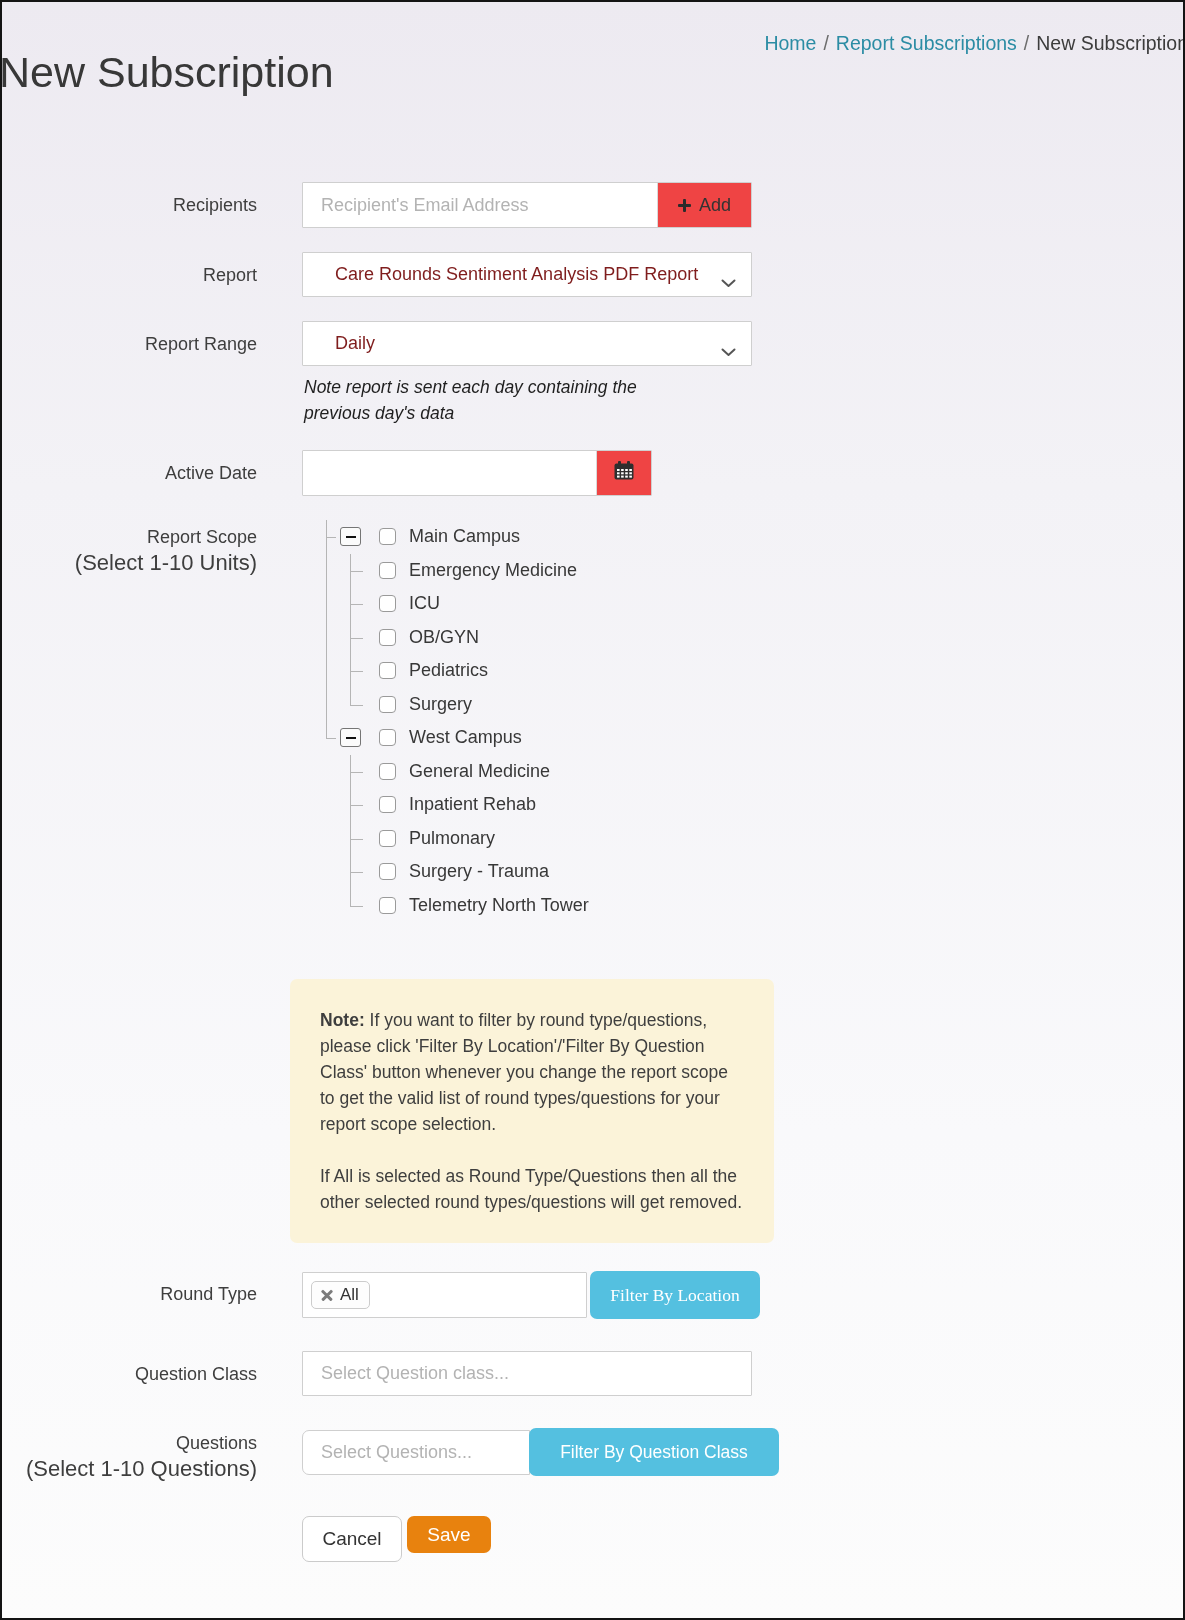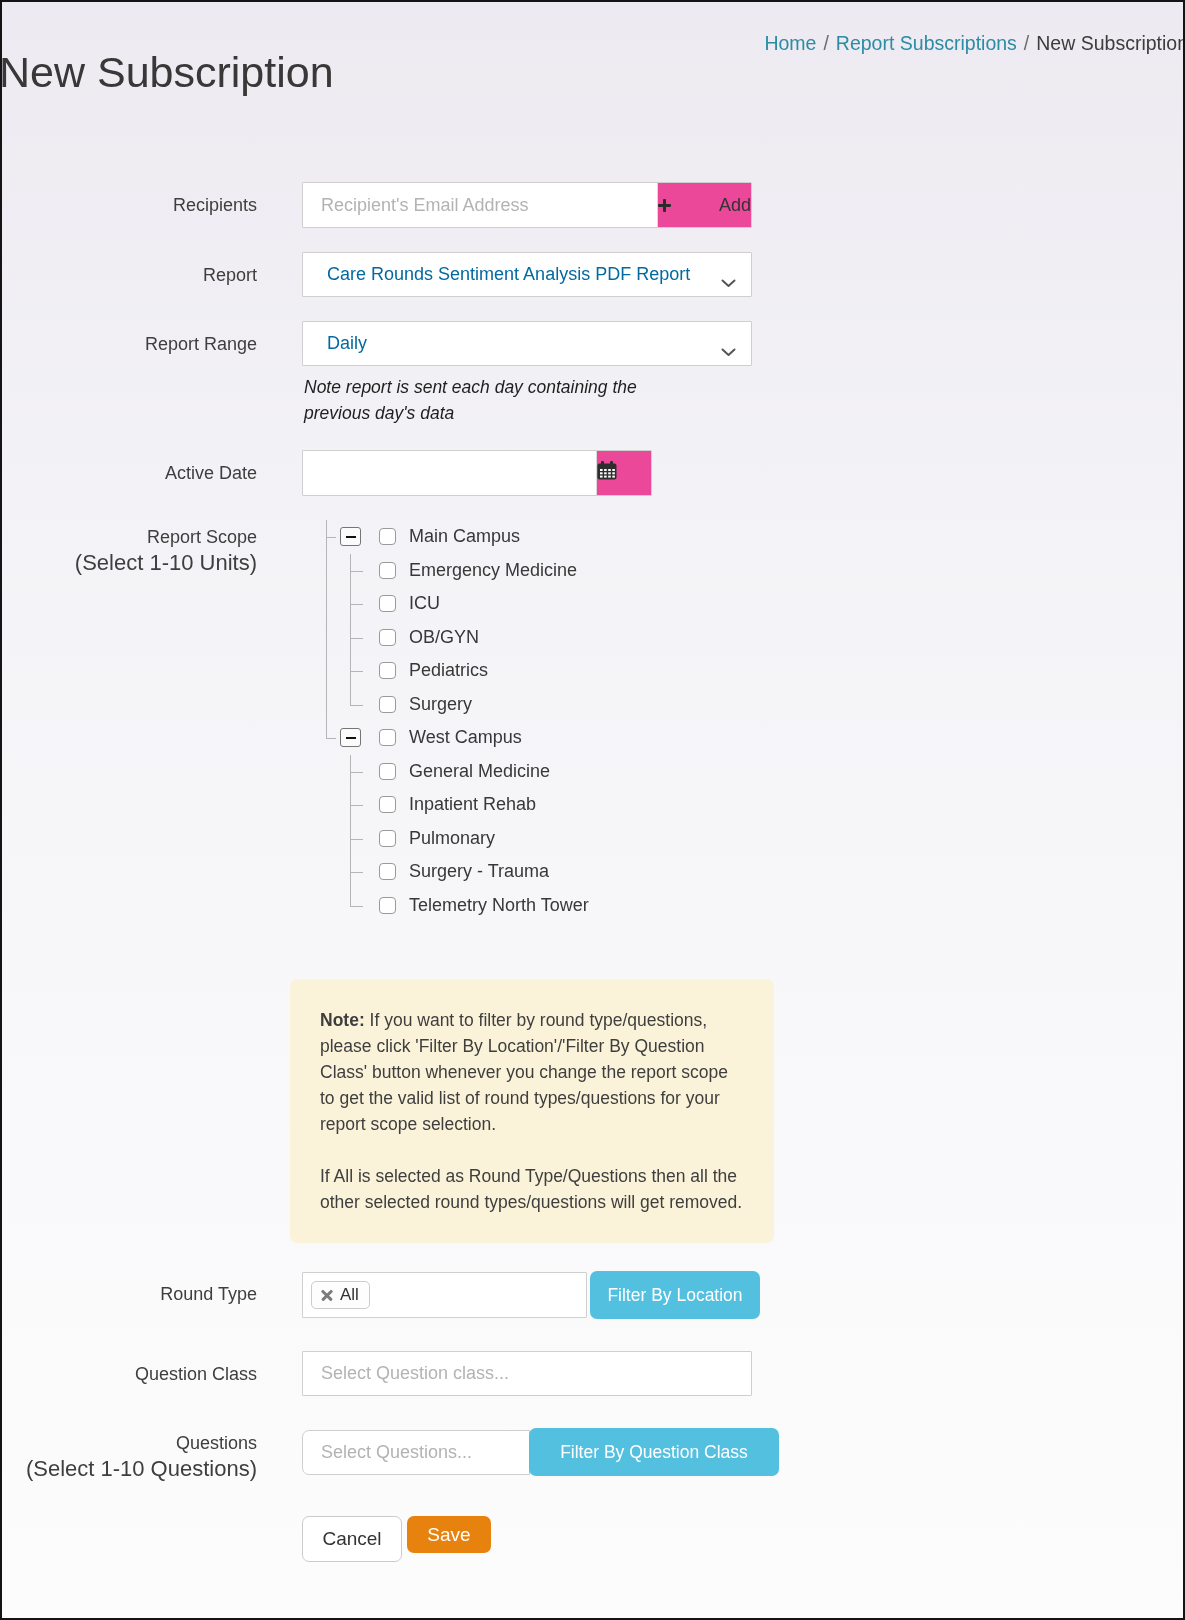--- a/index.html
+++ b/index.html
@@ -44,36 +44,36 @@
     background:#ffffff; border: 1px solid #cfcfcf; border-radius: 1px;
   }
   .txt {
     height: 45px; width: 450px; padding: 0 18px;
     font-size: 18px; color:#454545; outline: none;
     font-family: "Liberation Sans", "DejaVu Sans", sans-serif;
   }
   .txt::placeholder { color:#b3b3b3; opacity: 1; }
   .sel {
     height: 45px; width: 450px; display: flex; align-items: center;
-    padding: 0 40px 0 24px; font-size: 18px; color:#0369a1; cursor: pointer;
+    padding: 0 40px 0 32px; font-size: 18px; color:#7f1d1d; cursor: pointer;
     position: relative;
   }
   .sel .chev { position: absolute; right: 15px; top: 19px; }
 
   
   .igroup { display: flex; height: 46px; overflow: hidden; }
   .igroup input {
     border: none; outline: none; flex: 1; padding: 0 18px;
     font-size: 18px; color:#454545; background: transparent;
     font-family: "Liberation Sans", "DejaVu Sans", sans-serif;
   }
   .igroup input::placeholder { color:#b3b3b3; opacity: 1; }
   .igroup .gbtn {
-    display: flex; align-items: center; justify-content: space-between; gap: 8px;
-    border: none; border-left: 1px solid #d9d9d9; background:#ec4899;
+    display: flex; align-items: center; justify-content: center; gap: 8px;
+    border: none; border-left: 1px solid #d9d9d9; background:#ef4444;
     font-size: 18px; color:#333; cursor: pointer;
     font-family: "Liberation Sans", "DejaVu Sans", sans-serif;
   }
   .g-recipients { width: 450px; }
   .g-recipients .gbtn { width: 94px; }
   .g-date { width: 350px; }
   .g-date .gbtn { width: 55px; }
 
   
   .plus-ic { position: relative; width: 13px; height: 13px; display: inline-block; }
@@ -144,21 +144,21 @@
     padding: 3px 10px 3px 9px; font-size: 17px; color:#333; cursor: default;
   }
   .btn-info {
     border: none; border-radius: 7px; background:#54c0e0; color:#ffffff;
     font-size: 17.5px; height: 48px; cursor: pointer;
     display: flex; align-items: center; justify-content: center;
     font-family: "Liberation Sans", "DejaVu Sans", sans-serif;
   }
   .rt-row .ctl { display: flex; align-items: center; }
   .rt-row { margin-bottom: 32px; }
-  .btn-loc { width: 170px; margin-left: 3px; }
+  .btn-loc { width: 170px; margin-left: 3px; font-family: Liberation Serif, serif; }
 
   .qc-row { margin-bottom: 26px; }
 
   
   .q-row { margin-bottom: 34px; }
   .q-row .lbl { padding-top: 8px; }
   .q-row .ctl { display: flex; align-items: center; }
   .q-row .txt { width: 228px; border-radius: 7px 0 0 7px; }
   .btn-qc { width: 250px; margin-left: -1px; position: relative; z-index: 1; }
 

